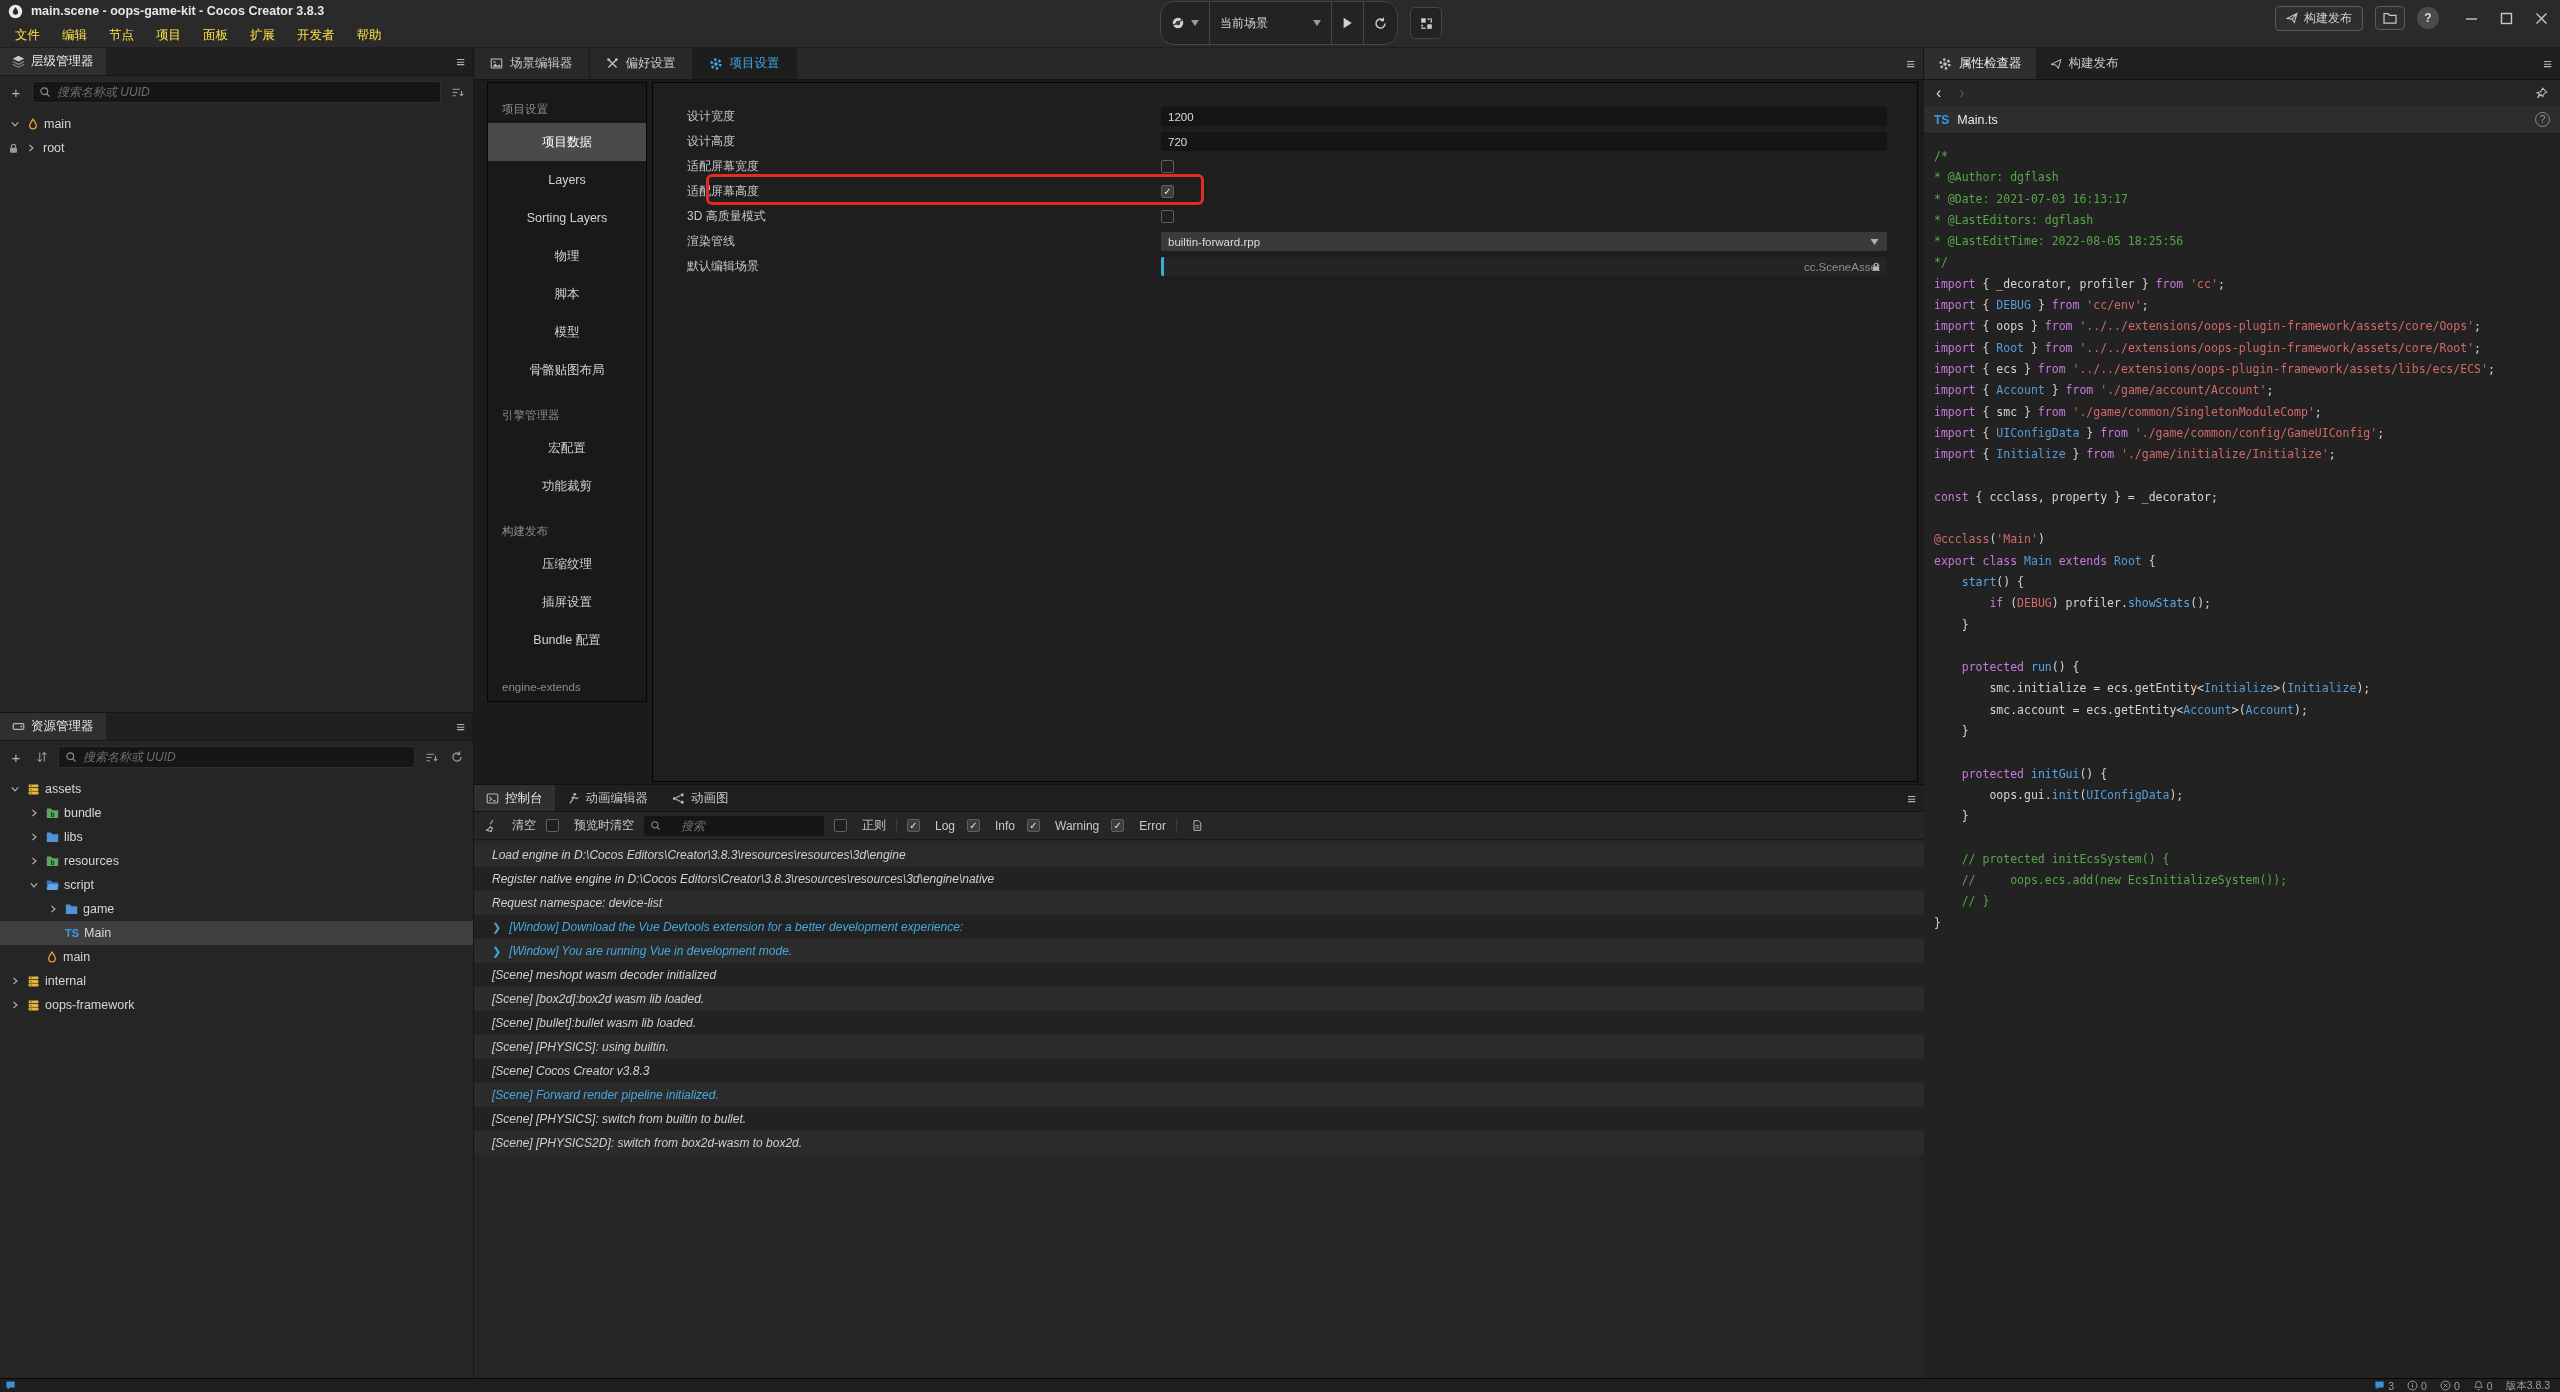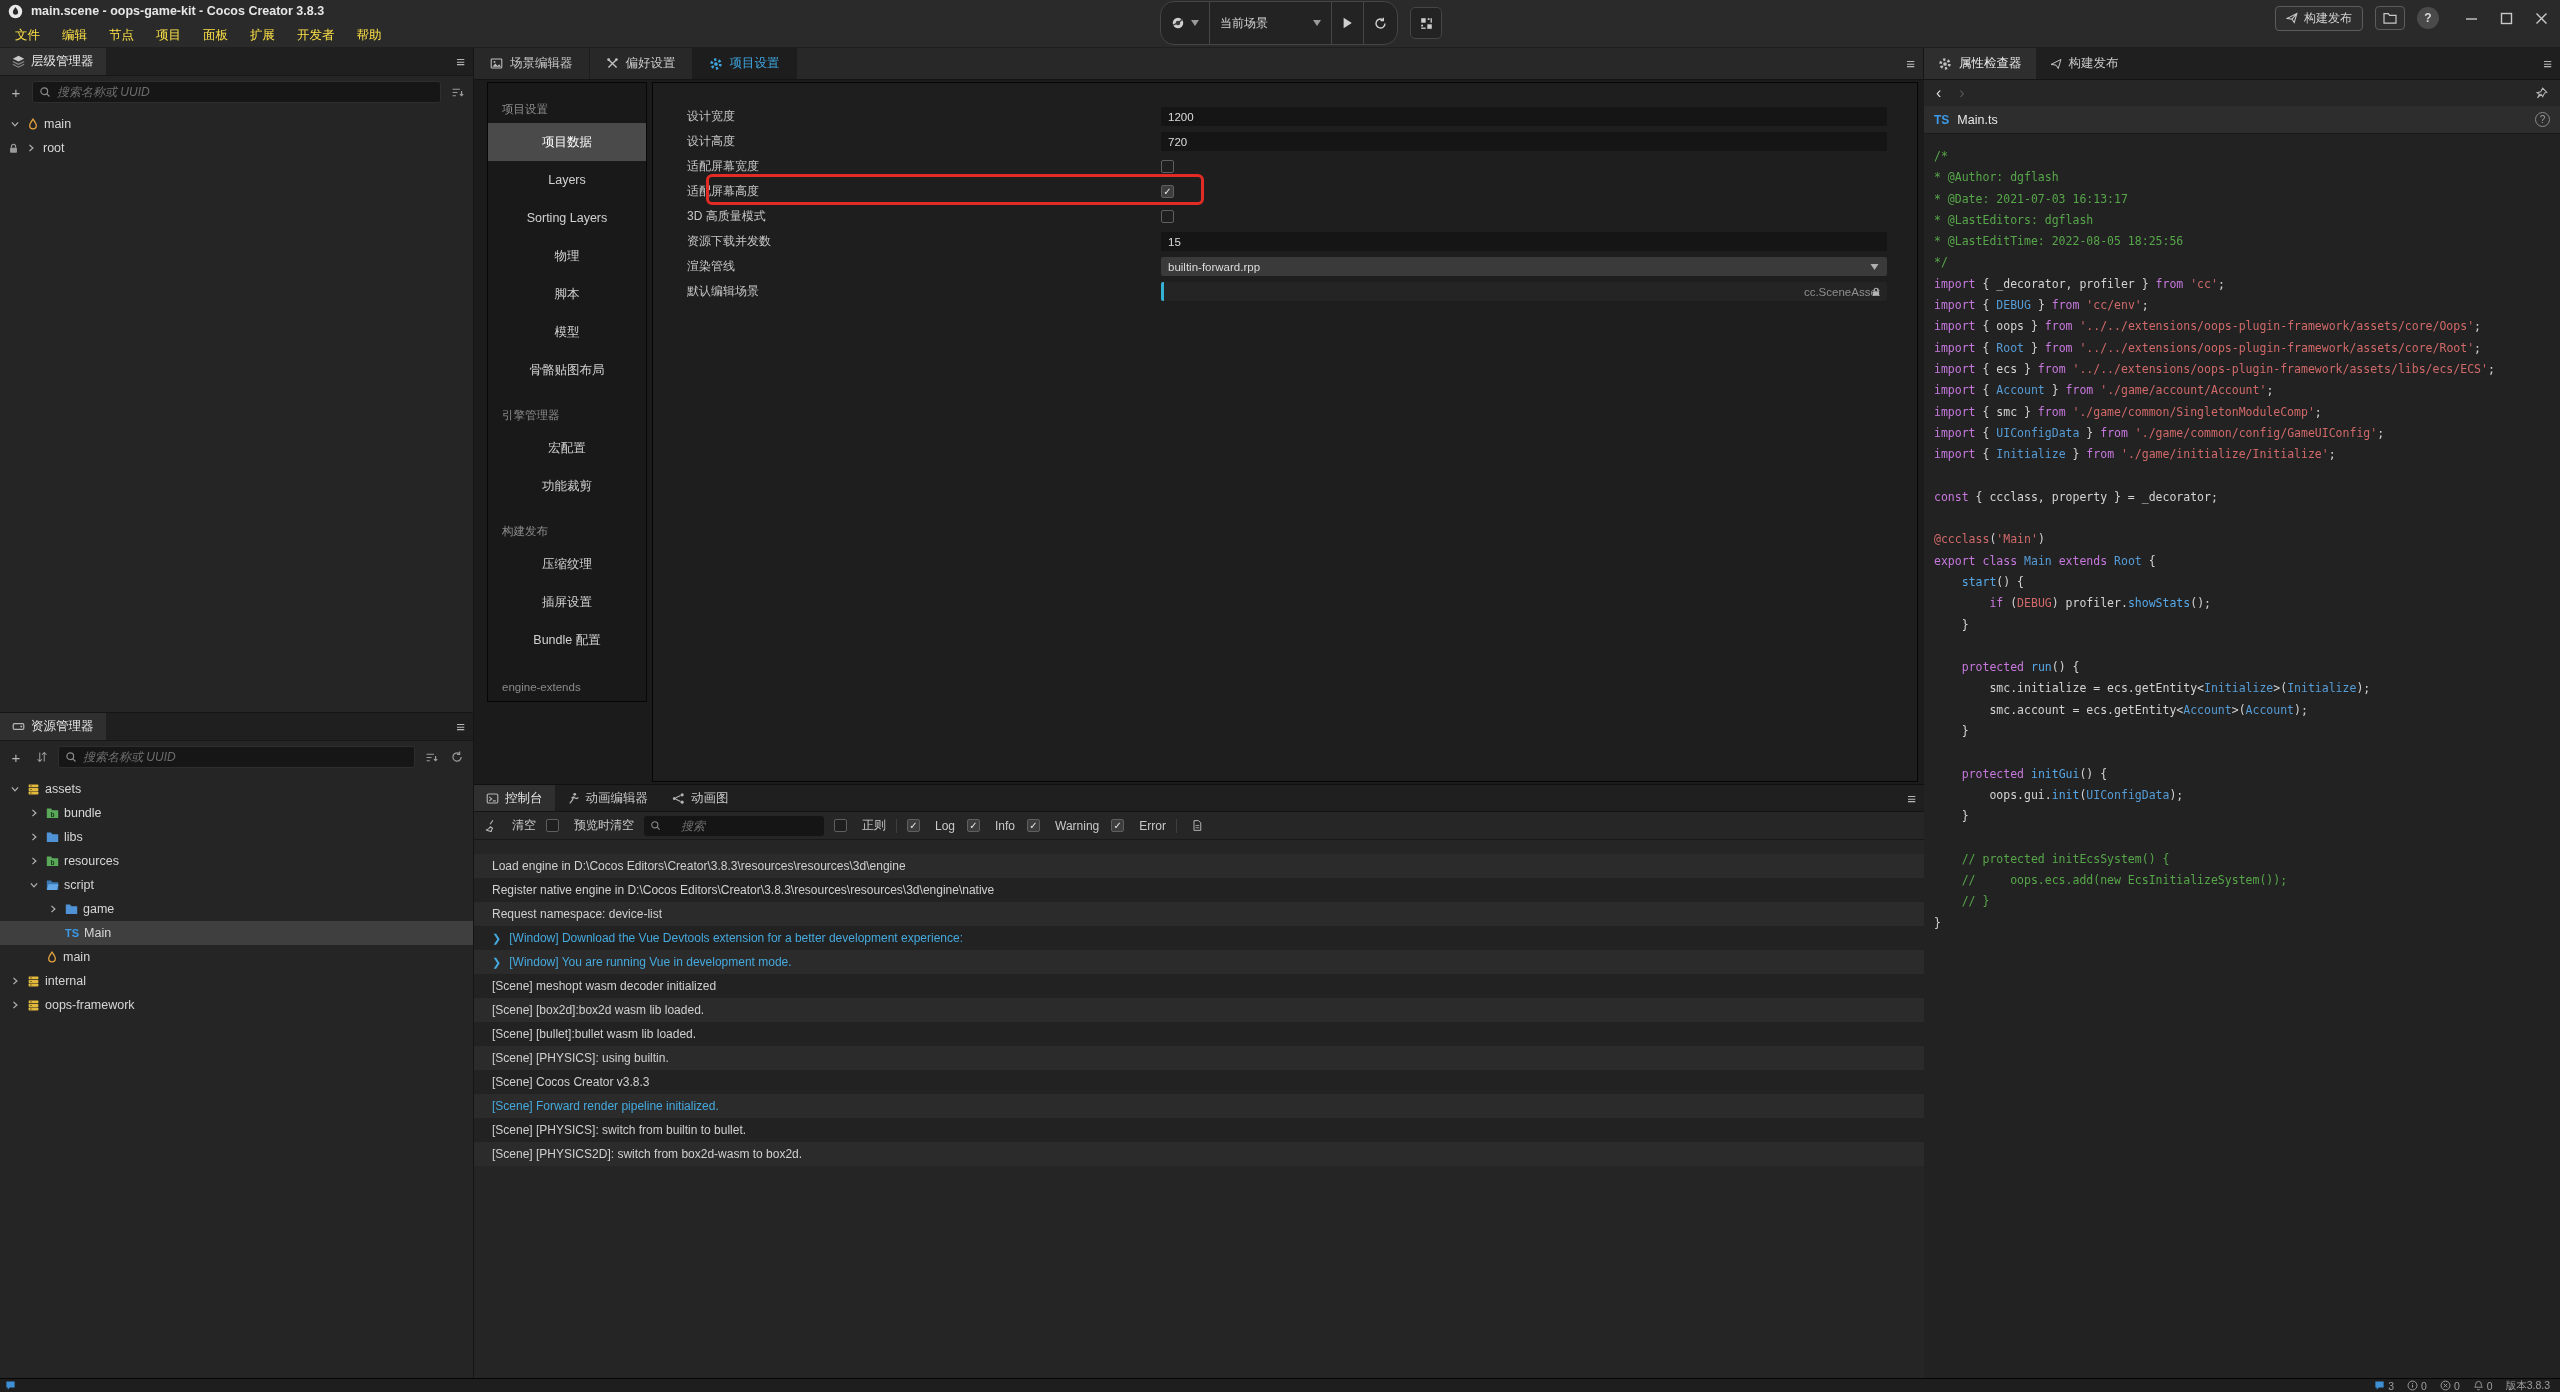--- a/index.html
+++ b/index.html
@@ -76,21 +76,21 @@
 
   
   #console { position:absolute; left:0; top:736px; width:1450px; height:594px; background:#252525; border-top:1px solid #101010; }
   #console-tabs { height:27px; background:#1f1f1f; display:flex; position:relative; border-bottom:1px solid #141414; }
   #console-filter { height:28px; display:flex; align-items:center; gap:10px; padding:0 10px; background:#262626; border-bottom:1px solid #191919; color:#c9c9c9; }
   .flt-item { display:flex; align-items:center; gap:15px; font-size:12px; }
   .flt-search { width:180px; height:20px; background:#151515; border-radius:3px; display:flex; align-items:center; gap:20px; padding:0 6px; }
   .flt-search input { flex:1; background:transparent; border:none; outline:none; color:#bdbdbd; font-style:italic; font-size:12px; font-family:inherit; width:100%; }
   .flt-search input::placeholder { color:#6d6d6d; font-style:italic; }
   .vsep { width:1px; height:14px; background:#3d3d3d; }
-  #log-list { margin-top:14px; }
+  #log-list { margin-top:3px;font-style:italic; }
   .log-row { height:24px; display:flex; align-items:center; padding-left:18px; font-size:12px; color:#d0d0d0; }
   .log-row.odd { background:#2b2b2b; }
   .log-row.even { background:#222222; }
   .log-row.cyan { color:#45a9dd; }
   .log-chev { margin-right:8px; font-size:11px; color:#45a9dd; }
 
   
   #inspector { position:absolute; left:1924px; top:48px; width:636px; height:1330px; background:#222222; }
   #insp-tabs { height:32px; background:#1f1f1f; display:flex; position:relative; border-bottom:1px solid #141414; }
   .itab { display:flex; align-items:center; gap:7px; padding:0 14px; color:#c9c9c9; font-size:12.5px; }
@@ -586,26 +586,20 @@
                 <div class="cb checked">✓</div>
               </div>
             </div>
             <div class="form-row">
               <div class="form-label">3D 高质量模式</div>
               <div class="form-ctrl">
                 <div class="cb"></div>
               </div>
             </div>
             <div class="form-row">
-              <div class="form-label">资源下载并发数</div>
-              <div class="form-ctrl">
-                <div class="inp">15</div>
-              </div>
-            </div>
-            <div class="form-row">
               <div class="form-label">渲染管线</div>
               <div class="form-ctrl">
                 <div class="sel">
                   <span>builtin-forward.rpp</span>
                   <span class="car ico">
                     <svg width="9" height="6" viewBox="0 0 8 6">
                       <path d="M0 0h8L4 6z" fill="#b0b0b0"></path>
                     </svg>
                   </span>
                 </div>

